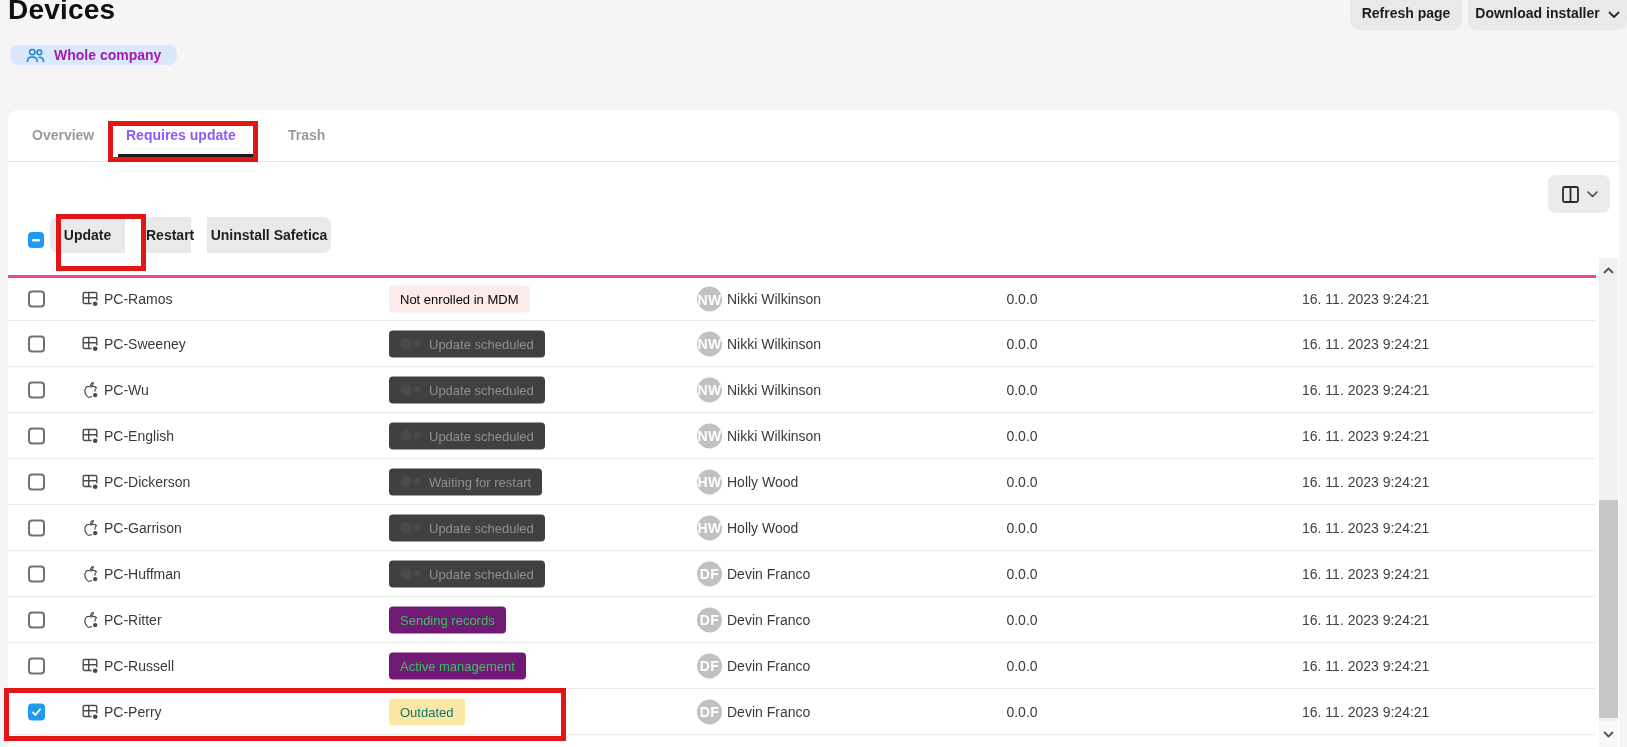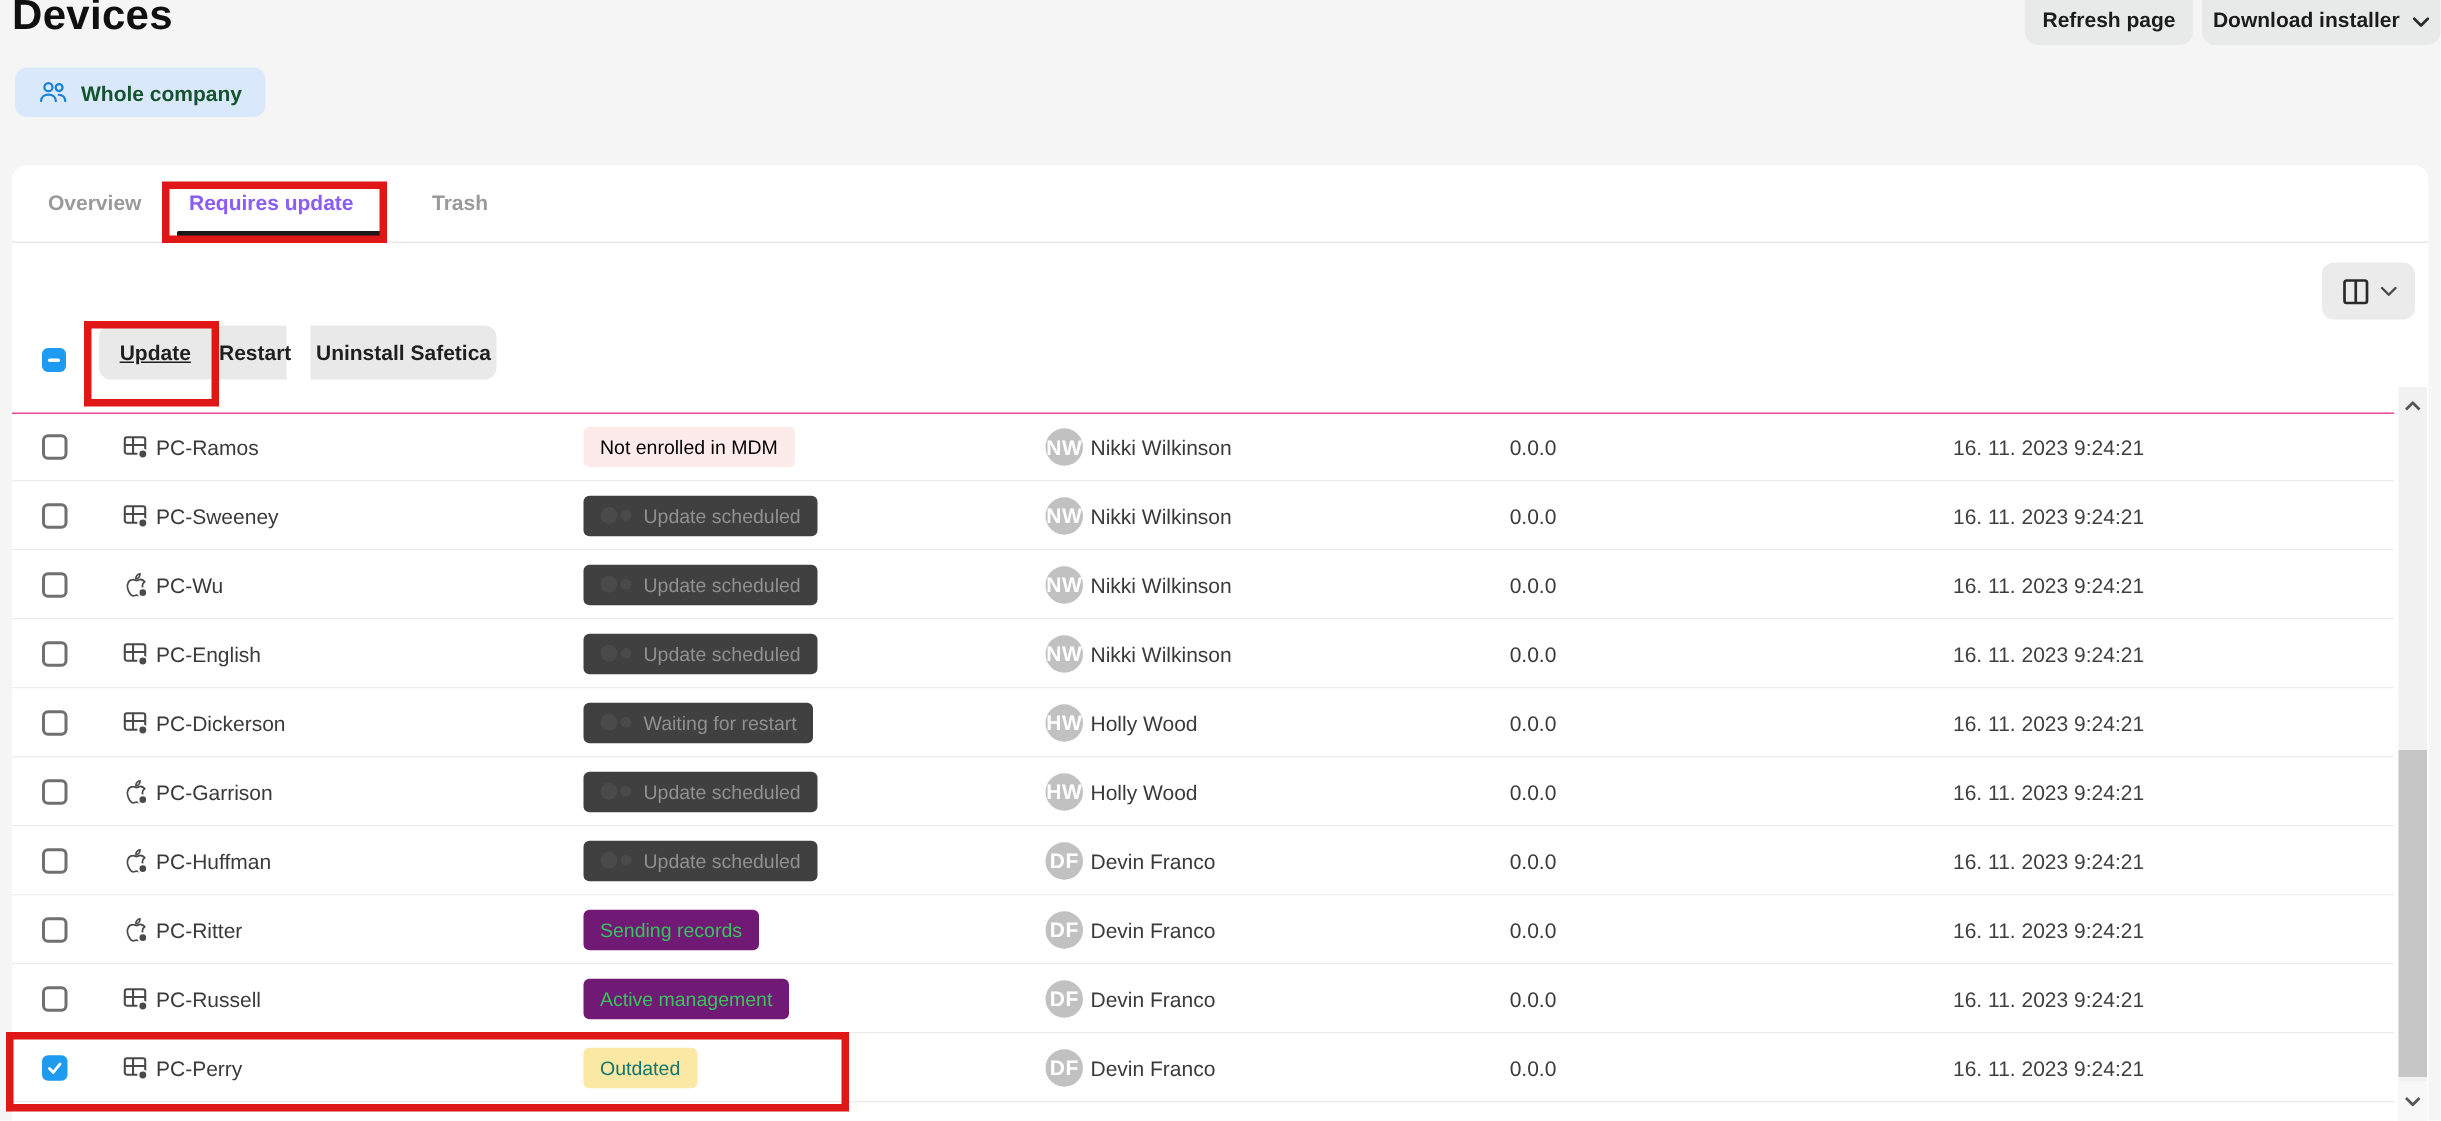--- a/index.html
+++ b/index.html
@@ -19,24 +19,24 @@
   .top-btn {
     position: absolute; top: -12px; height: 42px;
     background: #e8e9e9; border: none; border-radius: 9px;
     font-family: inherit; font-size: 14px; font-weight: 700; color: #1c1c1c;
     display: flex; align-items: flex-end; justify-content: center;
     padding-bottom: 9px; cursor: pointer; gap: 8px;
   }
   .btn-refresh { left: 1350px; width: 112px; }
   .btn-download { left: 1468px; width: 159px; }
   .scope-chip {
-    position: absolute; left: 10px; top: 45px; height: 33px;
+    position: absolute; left: 10px; top: 45px; height: 20px;
     background: #d9e9fb; border-radius: 8px;
     display: flex; align-items: center; gap: 9px; padding: 0 16px;
-    font-size: 14px; font-weight: 700; color: #14532d; cursor: pointer;
+    font-size: 14px; font-weight: 700; color: #a21caf; cursor: pointer;
   }
   
   .card {
     position: absolute; left: 8px; top: 110px; width: 1611px; height: 637px;
     background: #ffffff; border-radius: 10px 10px 0 0;
   }
   
   .tab-bar-border { position: absolute; left: 8px; top: 161px; width: 1611px; height: 1px; background: #e9e9e9; }
   .tab { position: absolute; top: 110px; height: 51px; line-height: 51px; font-size: 14px; cursor: pointer; }
   .tab.inactive { color: #9a9a9a; font-weight: 700; }
@@ -54,30 +54,30 @@
   
   .select-all {
     position: absolute; left: 28px; top: 232px; width: 16px; height: 16px;
     background: #1e9bf0; border-radius: 4px; cursor: pointer;
     display: flex; align-items: center; justify-content: center;
   }
   .tb-btn {
     position: absolute; top: 217px; height: 36px; background: #e9e9e9; border: none;
     font-family: inherit; font-size: 14px; font-weight: 700; color: #1f1f1f; cursor: pointer;
   }
-  .tb-update   { left: 66px;  width: 75px;  border-radius: 8px 0 0 8px; text-decoration: underline; }
+  .tb-update   { left: 50px;  width: 75px;  border-radius: 8px 0 0 8px; }
   .tb-restart  { left: 146px; width: 45px;  border-radius: 0; }
   .tb-uninstall{ left: 207px; width: 124px; border-radius: 0 8px 8px 0; }
   
   .table-body { position: absolute; left: 8px; top: 275px; width: 1588px; }
   .row {
     position: relative; height: 46px; border-bottom: 1px solid #ececec;
     font-size: 14px; color: #3a3a3a; cursor: pointer; background: #fff;
   }
-  .row:first-child { border-top: 1px solid #ec4899; }
+  .row:first-child { border-top: 3px solid #ec4899; }
   .row > * { position: absolute; top: 50%; transform: translateY(-50%); }
   .cb {
     left: 20px; width: 17px; height: 17px; border: 2px solid #707070;
     border-radius: 4px; background: #fff;
     display: flex; align-items: center; justify-content: center;
   }
   .cb.checked { background: #1e9bf0; border-color: #1e9bf0; }
   .dev-icon { left: 74px; width: 17px; height: 17px; }
   .dev-name { left: 96px; }
   .badge {

